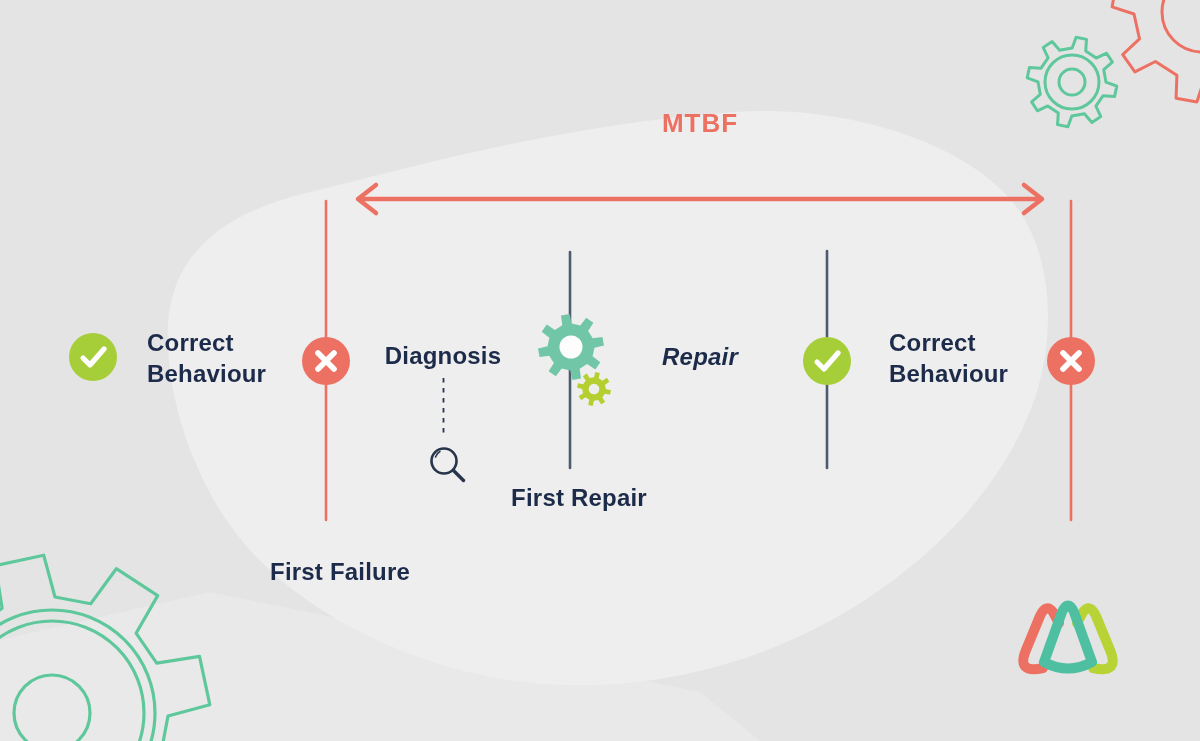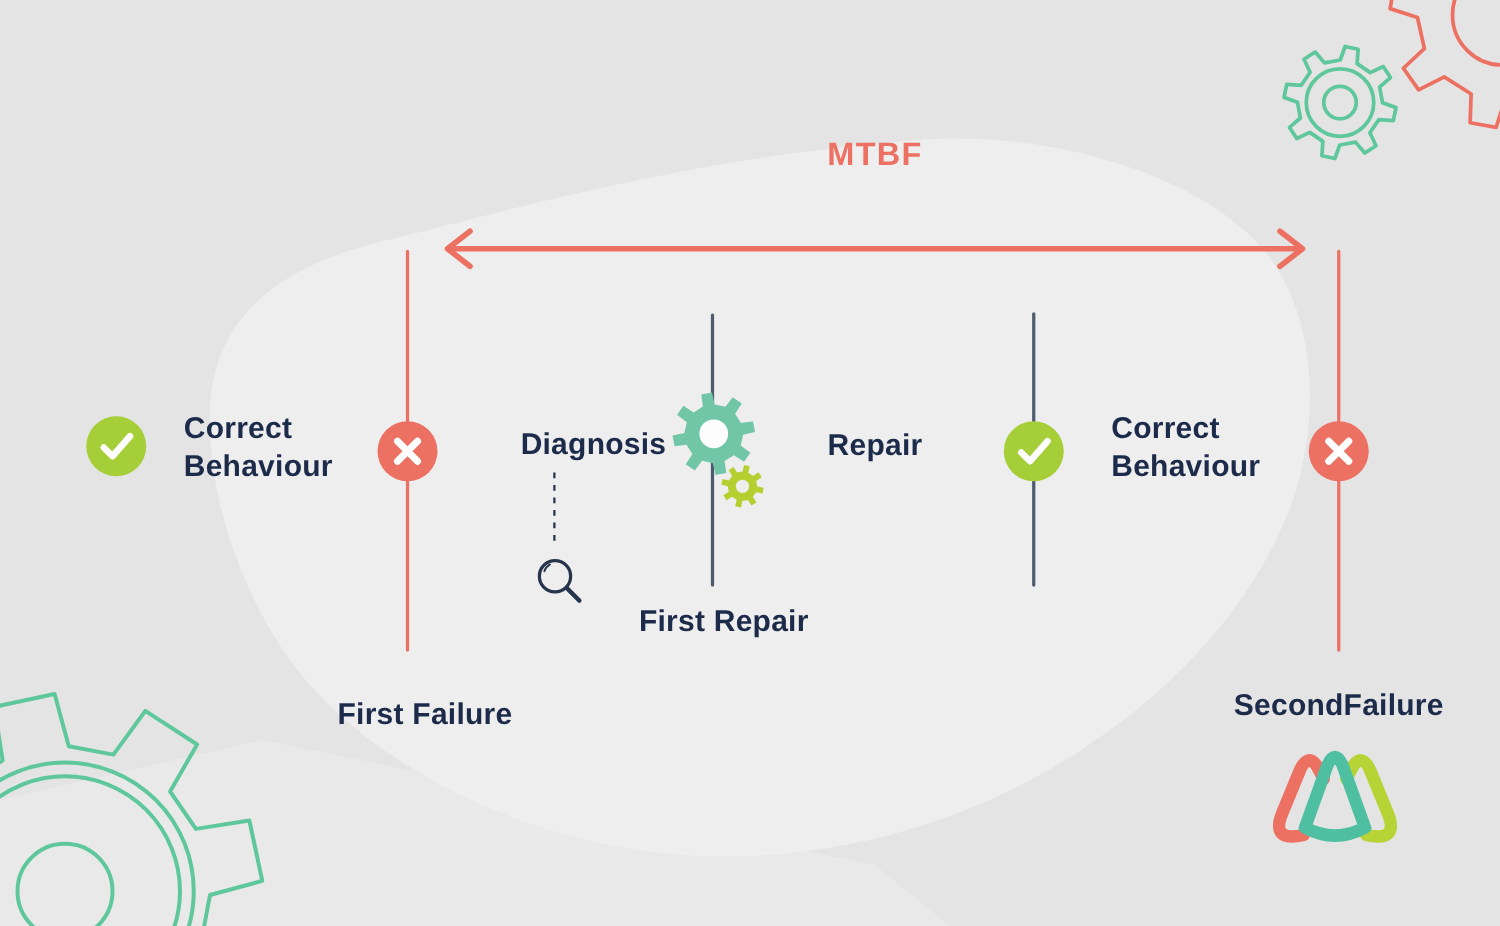--- a/index.html
+++ b/index.html
@@ -122,24 +122,23 @@
       <path stroke="var(--coral)" d="M 1043 668 Q 1016 674 1026 650 L 1040 616 Q 1046 603 1053 612 L 1059 623"></path>
       <path stroke="var(--logo-lime)" d="M 1093 668 Q 1120 674 1110 650 L 1096 616 Q 1090 603 1083 612 L 1077 623"></path>
       <path stroke="var(--logo-teal)" d="M 1044 662 L 1062 612 Q 1068 599 1074 612 L 1092 662 Q 1068 675 1044 662 Z"></path>
     </g>
   </svg>
 
   <div class="title-main">MTBF</div>
 
   <div class="lbl" style="left:147px;top:327px;width:150px;">Correct Behaviour</div>
 
-  <div class="lbl center" style="left:353px;top:340px;width:180px;text-align:right;">Diagnosis</div>
+  <div class="lbl center" style="left:353px;top:340px;width:180px;">Diagnosis</div>
 
-  <div class="lbl center" style="left:620px;top:341px;width:160px;">Repair</div>
+  <div class="lbl center" style="left:620px;top:341px;width:160px;font-style:italic;">Repair</div>
 
   <div class="lbl" style="left:889px;top:327px;width:150px;">Correct Behaviour</div>
 
   <div class="lbl center" style="left:479px;top:482px;width:200px;">First Repair</div>
 
   <div class="lbl center" style="left:240px;top:556px;width:200px;">First Failure</div>
 
-  <div class="lbl center" style="left:961px;top:549px;width:220px;">SecondFailure</div>
 </div>
 
 </body></html>

